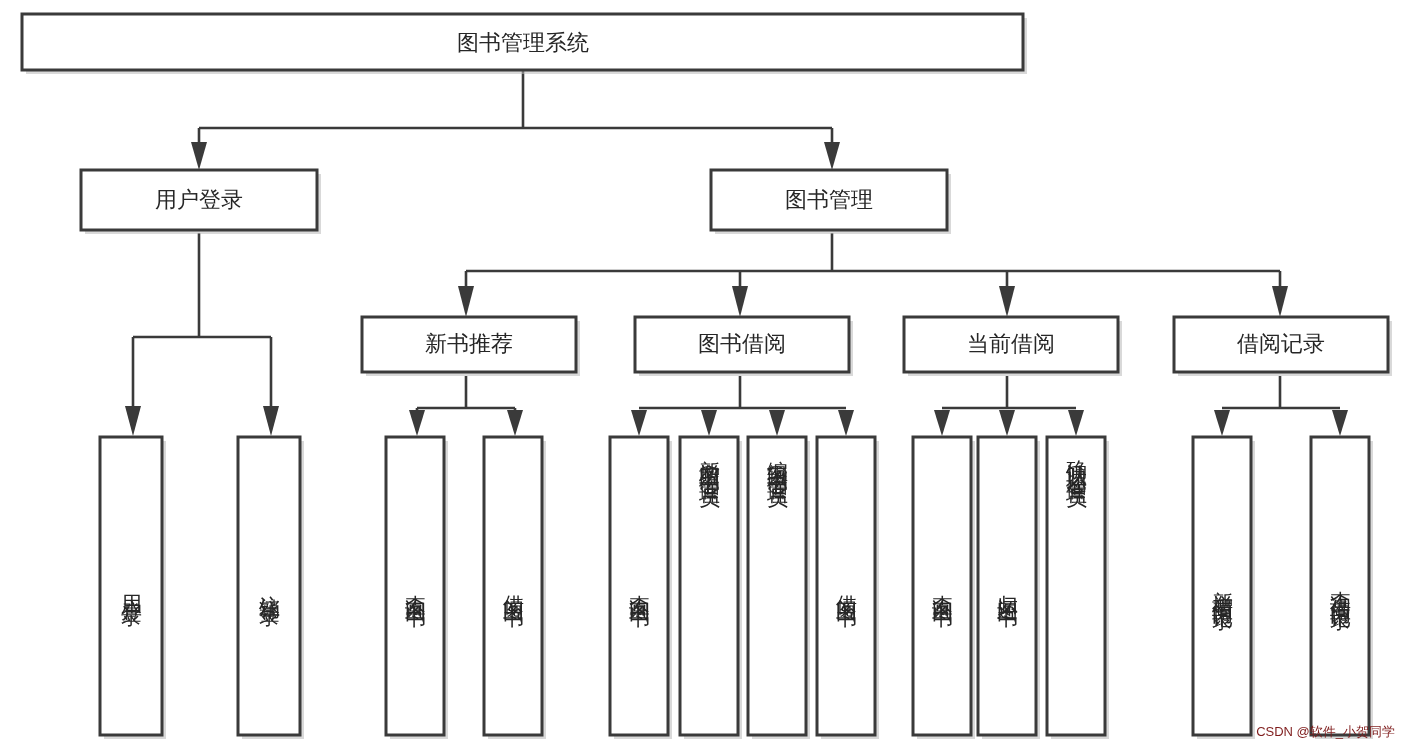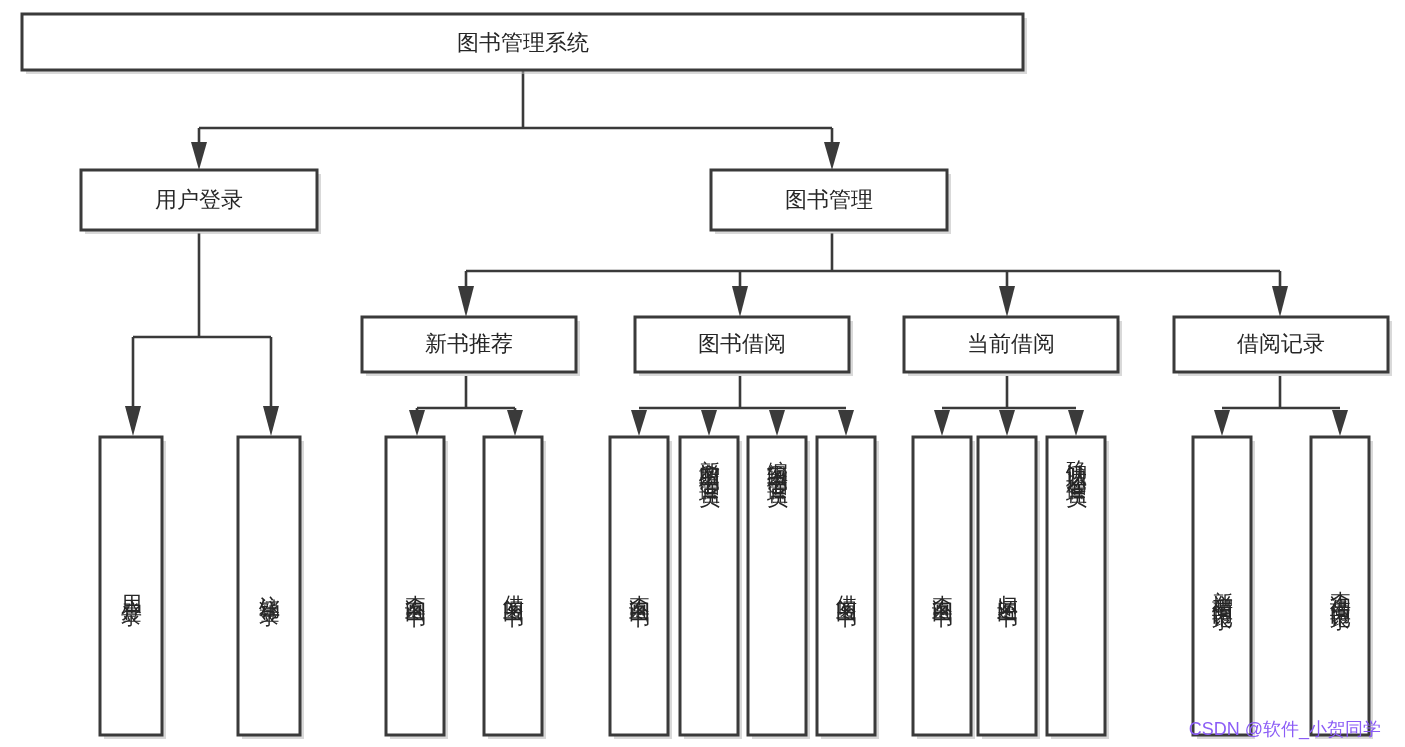--- a/index.html
+++ b/index.html
@@ -69,25 +69,25 @@
     font-family: "Liberation Sans", "DejaVu Sans", sans-serif;
     font-size: 21px;
     line-height: 1.18;
     color: #262626;
     letter-spacing: 4px;
     white-space: nowrap;
     text-align: center;
   }
   #watermark {
     position: absolute;
-    right: 24px;
+    right: 10px;
     bottom: 6px;
     font-family: "Liberation Sans", "DejaVu Sans", sans-serif;
-    font-size: 18px;
-    color: #8b5cf6;
+    font-size: 13px;
+    color: #7f1d1d;
     white-space: nowrap;
     user-select: none;
   }
 </style>
 </head>
 <body>
 
 <div id="diagram-root">
 
   <svg id="tree-svg" viewBox="0 0 1405 747" xmlns="http://www.w3.org/2000/svg">

